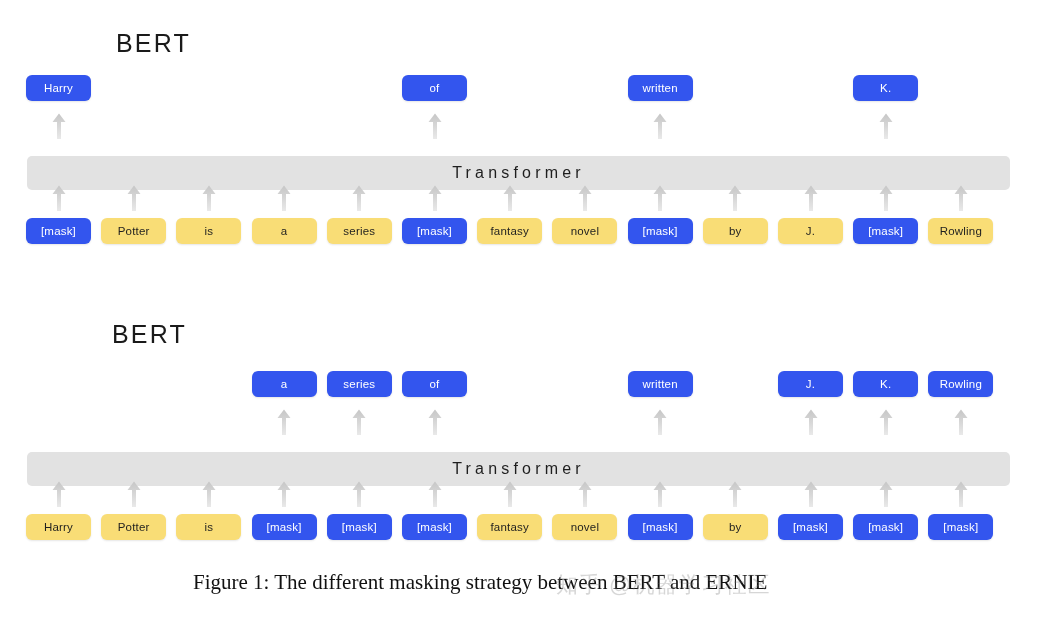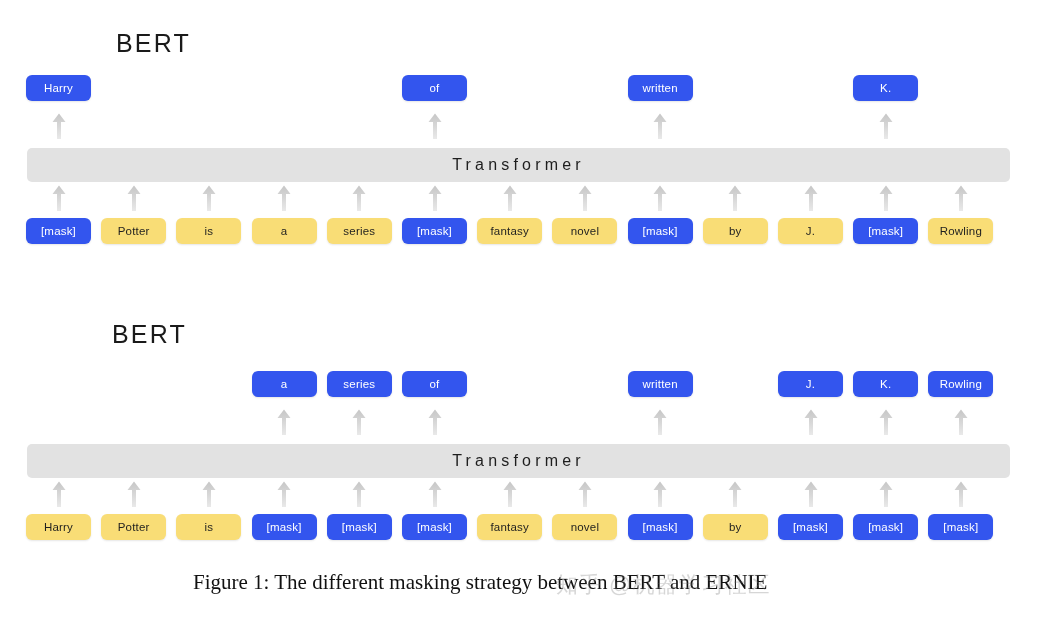--- a/index.html
+++ b/index.html
@@ -65,20 +65,21 @@
     background: #e2e2e2;
     border-radius: 5px;
     display: flex;
     align-items: center;
     justify-content: center;
     font-family: "Liberation Sans", sans-serif;
     font-size: 16px;
     letter-spacing: 4.2px;
     color: #1e1e1e;
     box-sizing: border-box;
+    margin-top: 8px;
   }
 
   
   .arrow {
     position: absolute;
     width: 14px;
   }
   .arrow svg { display: block; }
 
   

